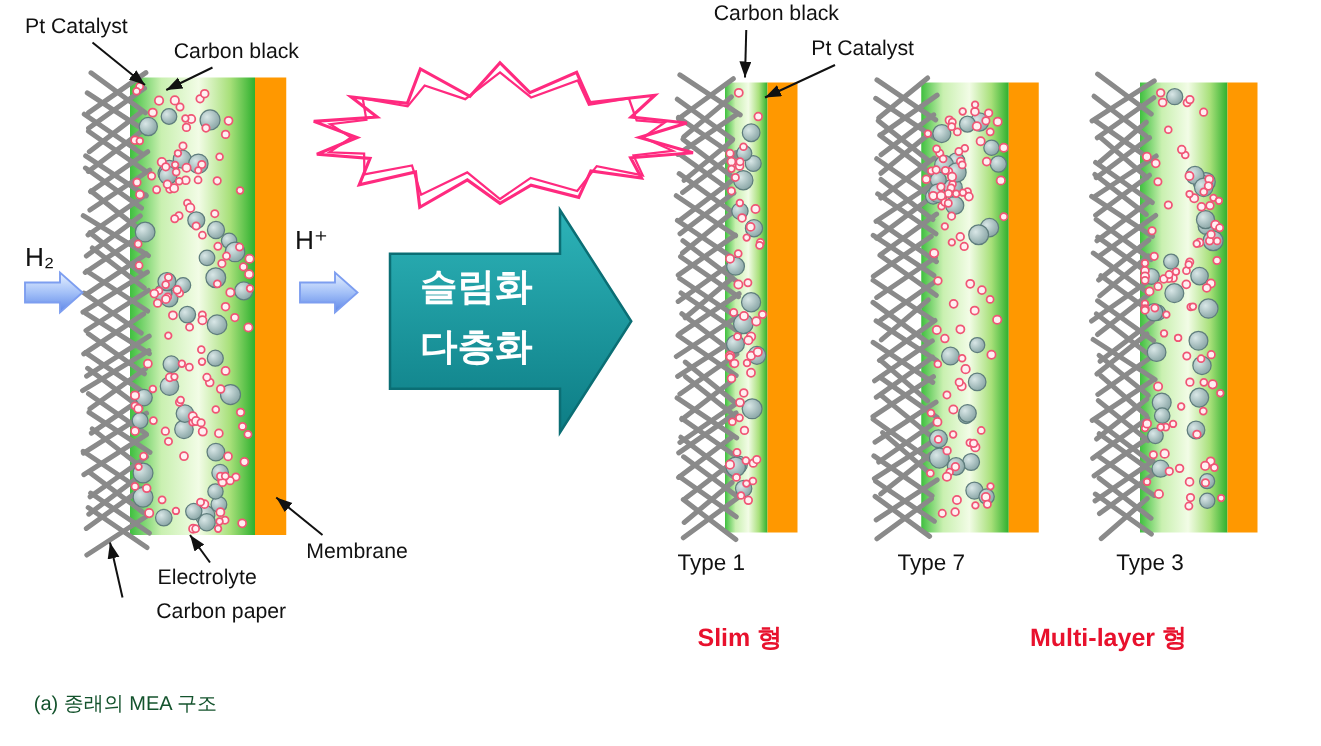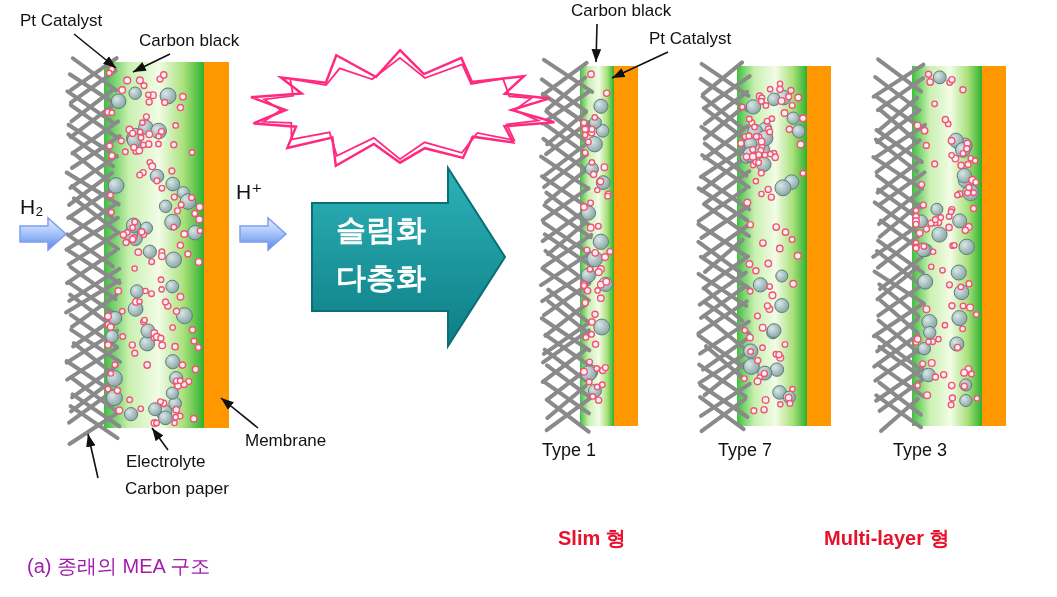--- a/index.html
+++ b/index.html
@@ -4,22 +4,22 @@
 <style>
   html,body{margin:0;padding:0;background:#ffffff;}
   #canvas{
     position:relative;width:1057px;height:597px;background:#ffffff;overflow:hidden;
     font-family:"Liberation Sans","DejaVu Sans",sans-serif;color:#111;
   }
   #fig{position:absolute;left:0;top:0;}
   .lbl{position:absolute;font-size:17px;color:#111;white-space:nowrap;}
   .gas{position:absolute;font-size:21px;color:#111;white-space:nowrap;}
   .typelbl{position:absolute;width:100px;font-size:18px;color:#111;}
-  .redlbl{position:absolute;font-size:20px;font-weight:bold;white-space:nowrap;margin-top:28px;}
-  .caption{position:absolute;font-size:20px;color:#a21caf;white-space:nowrap;}
+  .redlbl{position:absolute;font-size:20px;font-weight:bold;white-space:nowrap;}
+  .caption{position:absolute;font-size:16px;color:#14532d;white-space:nowrap;}
   .starburst-text{position:absolute;left:295px;top:79px;width:210px;text-align:center;
     font-size:25px;line-height:29px;font-weight:600;}
   .arrow-text{position:absolute;left:312px;top:206px;width:138px;text-align:center;
     font-size:30px;line-height:48px;font-weight:bold;color:#ffffff;}
 </style>
 </head>
 <body>
 
 <div id="canvas">
 

